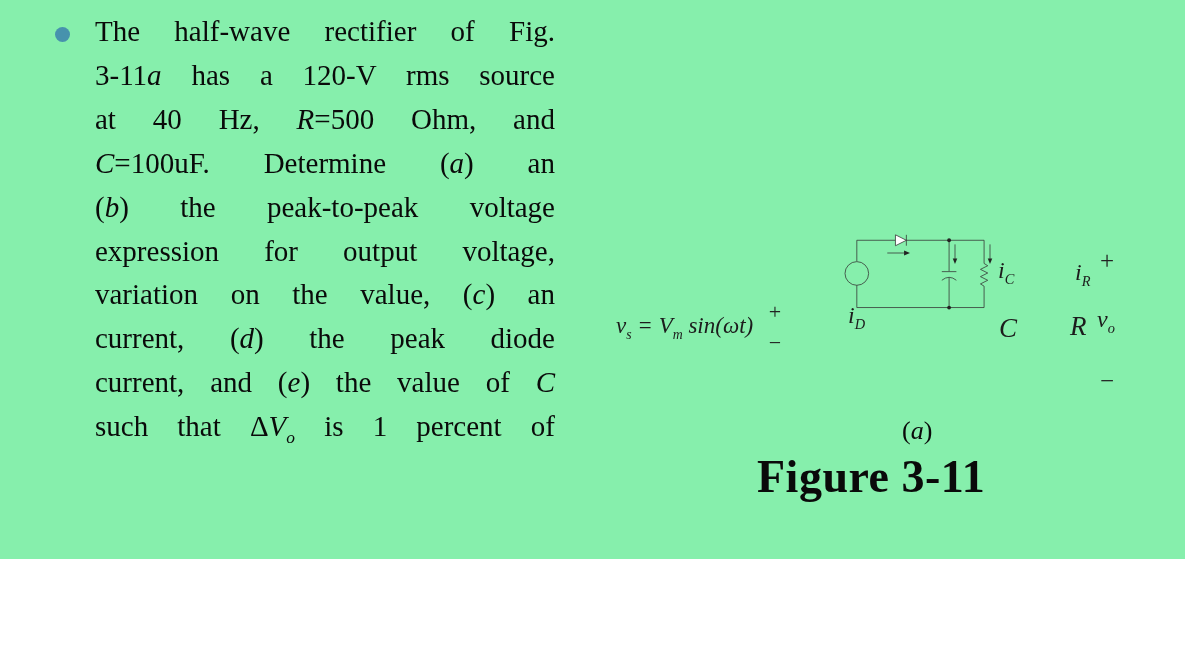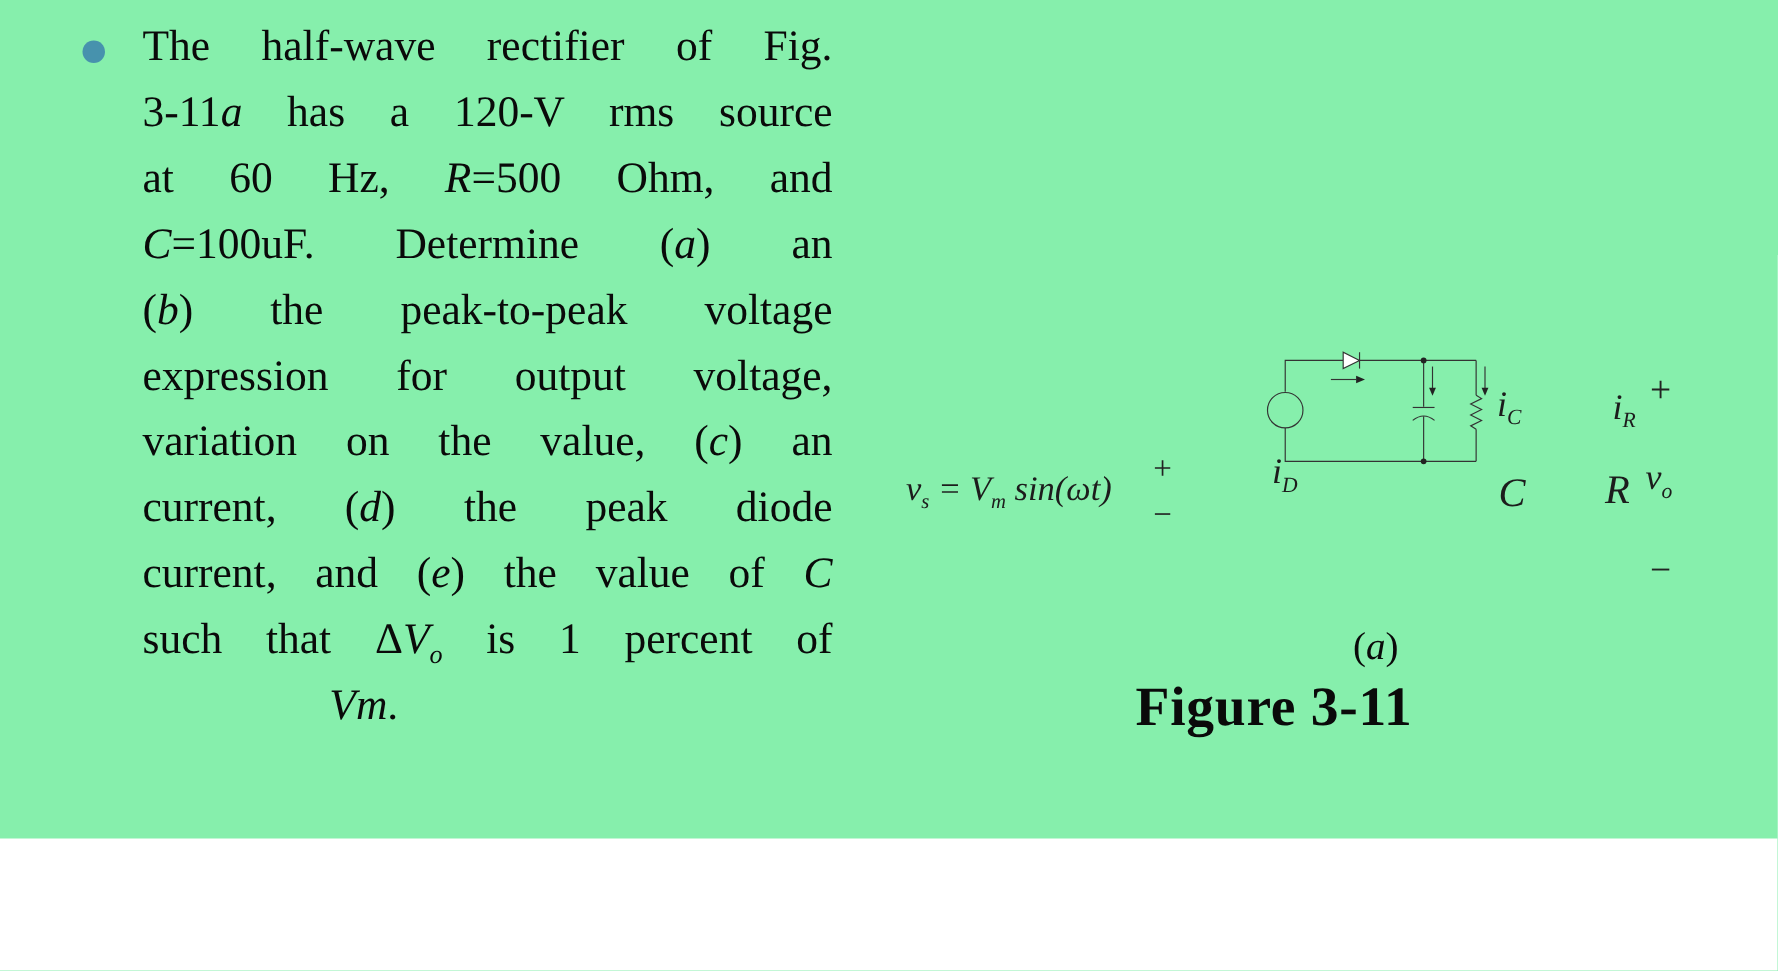--- a/index.html
+++ b/index.html
@@ -11,48 +11,47 @@
   .bullet{position:absolute;left:55px;top:27px;width:15px;height:15px;border-radius:50%;background:#4792ad;}
   .ptext{position:absolute;left:95px;top:10px;width:460px;font-size:29px;line-height:43.9px;
        text-justify:inter-word;}
   .pline{text-align:justify;text-align-last:justify;white-space:normal;}
   .pline.center{text-align:center;text-align-last:center;padding-right:165px;}
   .it{font-style:italic;}
   sub{font-size:0.6em;line-height:0;}
   .fig{position:absolute;inset:0;}
   .fig svg{position:absolute;left:740px;top:228px;}
   .lbl{position:absolute;font-size:24px;white-space:nowrap;color:#1c1c1c;}
-  .lbl.src{font-size:23px;}
+  .lbl.src{font-size:23px;margin-left:12px;}
   .lbl.big{font-size:27px;}
   .lbl.sign{font-size:25px;color:#222;}
   .srcsign{position:absolute;font-size:22px;transform:translateX(-50%);color:#222;line-height:1;}
   .subcap{position:absolute;font-size:26px;}
-  .figcap{position:absolute;font-size:37px;font-weight:bold;letter-spacing:.5px;}
+  .figcap{position:absolute;font-size:46px;font-weight:bold;letter-spacing:.5px;}
 </style>
 </head>
 <body>
 
 <div class="page">
 
   <div class="gray-band"></div>
 
   <div class="bullet"></div>
 
   <div class="ptext">
       <div class="pline"><span>The half-wave rectifier of Fig.</span></div>
       <div class="pline"><span>3-11</span><span class="it">a</span><span> has a 120-V rms source</span></div>
-      <div class="pline"><span>at 60 Hz, </span><span class="it">R</span><span>=500 Ohm, and</span></div>
+      <div class="pline"><span>at 40 Hz, </span><span class="it">R</span><span>=500 Ohm, and</span></div>
       <div class="pline"><span class="it">C</span><span>=100uF. Determine (</span><span class="it">a</span><span>) an</span></div>
       <div class="pline"><span>(</span><span class="it">b</span><span>) the peak-to-peak voltage</span></div>
       <div class="pline"><span>expression for output voltage,</span></div>
       <div class="pline"><span>variation on the value, (</span><span class="it">c</span><span>) an</span></div>
       <div class="pline"><span>current, (</span><span class="it">d</span><span>) the peak diode</span></div>
       <div class="pline"><span>current, and (</span><span class="it">e</span><span>) the value of </span><span class="it">C</span></div>
       <div class="pline"><span>such that Δ</span><span class="it">V</span><sub class="it">o</sub><span> is 1 percent of</span></div>
-      <div class="pline center"><span class="it">V</span><span class="it">m</span><span>.</span></div>
     </div>
 
   <div class="fig">
 
     <svg width="370" height="190" viewBox="740 228 370 418">
       <g stroke="#333" stroke-width="1.7" fill="none">
 
         <path d="M775,301 L775,255 L860,255"></path>
         <path d="M884,255 L1055,255"></path>
 

